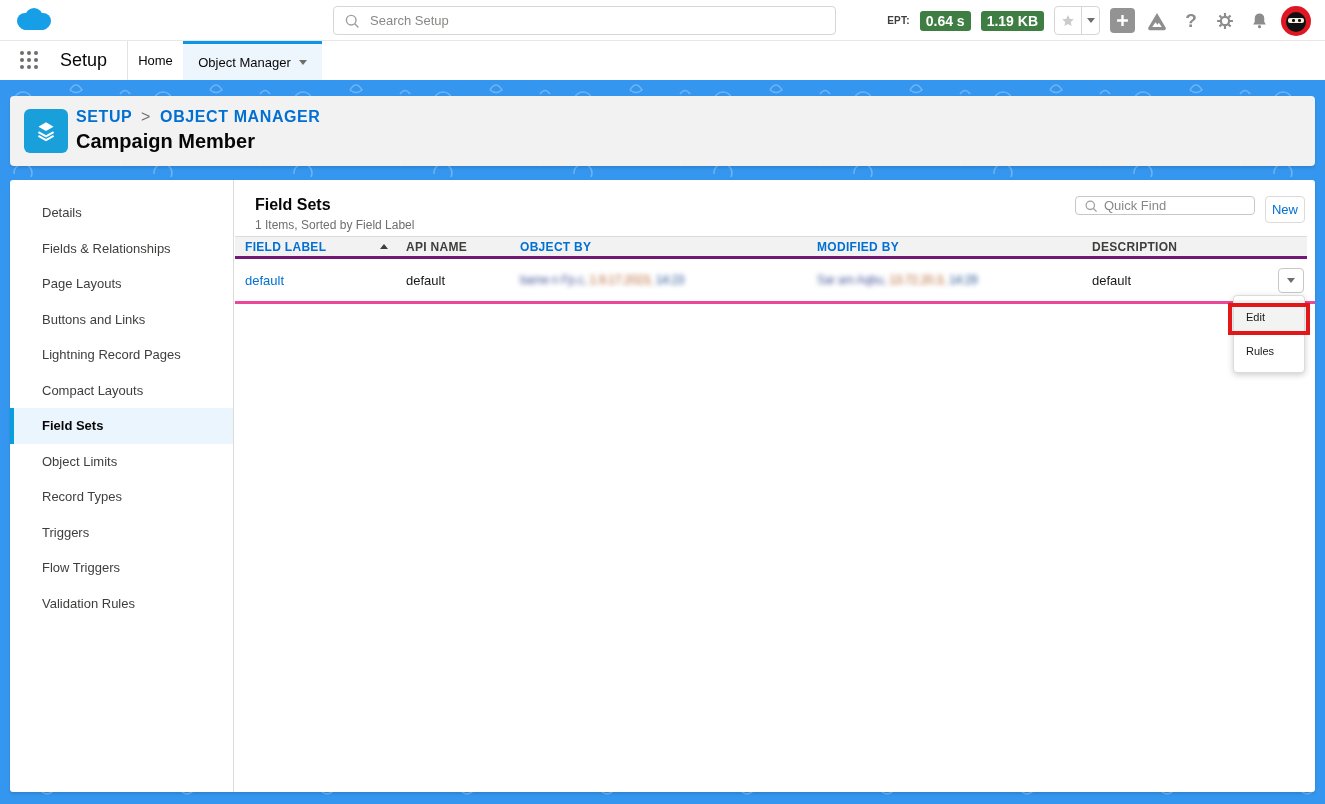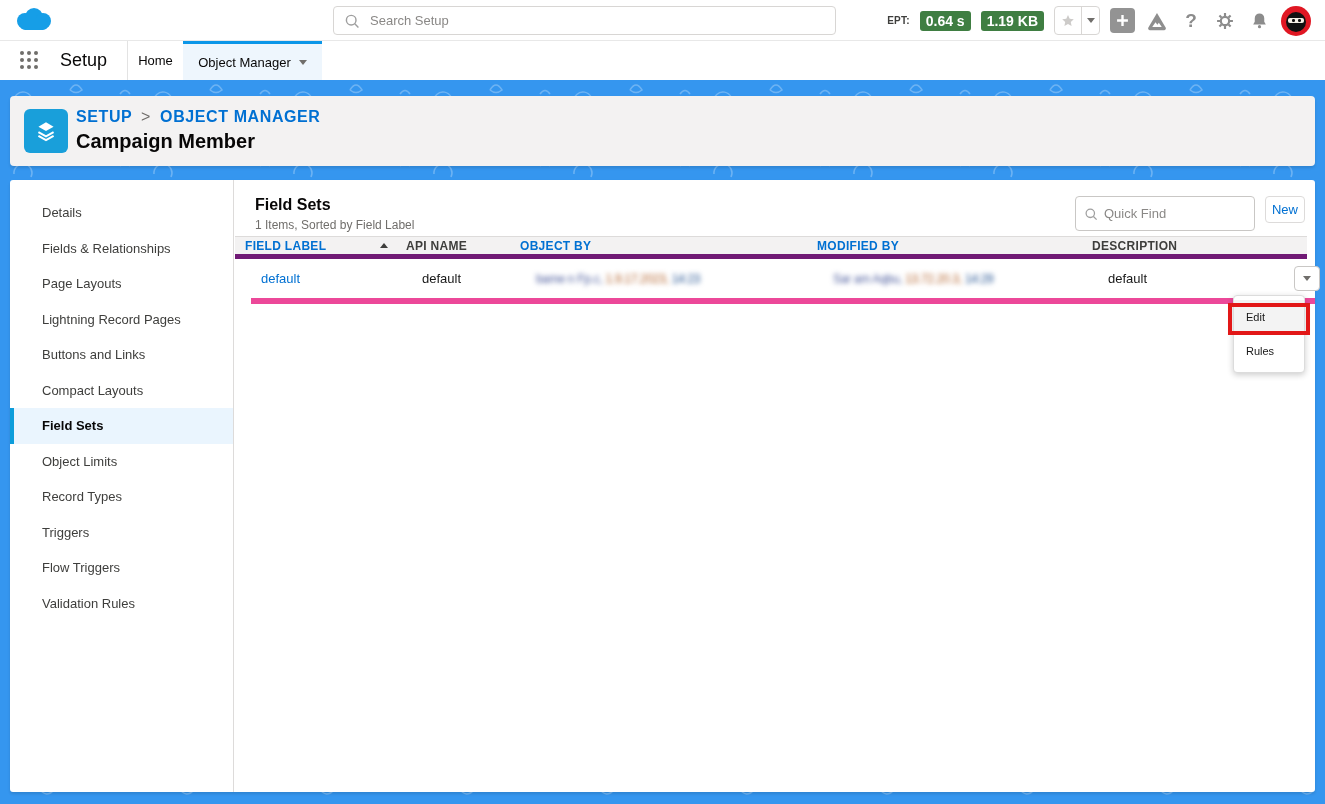--- a/index.html
+++ b/index.html
@@ -62,33 +62,33 @@
   .content-card { position:absolute; top:180px; left:10px; width:1305px; height:612px; background:#fff; border-radius:3px; box-shadow:0 2px 3px rgba(0,0,0,.12); z-index:10; }
   .sidebar { position:absolute; left:0; top:0; width:224px; height:100%; border-right:1px solid #dddbda; padding-top:15px; }
   .side-item { height:35.5px; display:flex; align-items:center; padding-left:32px; font-size:13px; color:#3e3e3c; cursor:pointer; }
   .side-item.active { background:#eaf5fe; border-left:4px solid #0c9ddb; padding-left:28px; font-weight:bold; color:#080707; }
 
   .main { position:absolute; left:225px; top:0; right:0; bottom:0; }
   .toolbar { position:absolute; top:0; left:0; right:0; height:56px; }
   .main-title { position:absolute; left:20px; top:16px; font-size:16px; font-weight:bold; color:#080707; }
   .main-sub { position:absolute; left:20px; top:38px; font-size:12px; color:#706e6b; }
   .toolbar-right { position:absolute; right:10px; top:16px; display:flex; gap:10px; }
-  .quick-find { width:180px; height:35px; border:1px solid #c9c7c5; border-radius:4px; display:flex; align-items:center; padding:0 8px; background:#fff; }
+  .quick-find { width:180px; height:19px; border:1px solid #c9c7c5; border-radius:4px; display:flex; align-items:center; padding:0 8px; background:#fff; }
   .quick-find svg { margin-right:6px; }
   .quick-find input { border:none; outline:none; width:120px; font-family:"Liberation Sans",sans-serif; font-size:13px; color:#444; }
   .quick-find input::placeholder { color:#8a8886; }
   .new-btn { width:40px; height:27px; border:1px solid #dddbda; border-radius:4px; background:#fff; color:#0070d2; font-size:13px; font-family:"Liberation Sans",sans-serif; cursor:pointer; }
 
   .tbl-grid { display:grid; grid-template-columns:161px 114px 297px 275px 186px 1fr; padding-left:10px; align-items:center; }
-  .table-head { position:absolute; top:56px; left:0; right:8px; height:23px; background:#f3f2f2; border-top:1px solid #dddbda; border-bottom:5px solid #701a75; font-size:12px; font-weight:bold; letter-spacing:.3px; }
+  .table-head { position:absolute; top:56px; left:0; right:8px; height:23px; background:#f3f2f2; border-top:1px solid #dddbda; border-bottom:3px solid #701a75; font-size:12px; font-weight:bold; letter-spacing:.3px; }
   .th-sortable { color:#0070d2; }
   .th-plain { color:#3e3e3c; }
   .th-cell { display:flex; align-items:center; }
   .th-cell .tri-up { margin-left:auto; margin-right:18px; }
-  .table-row { position:absolute; top:79px; left:0; right:0; height:45px; border-bottom:6px solid #ec4899; font-size:13px;margin-left:16px; }
+  .table-row { position:absolute; top:79px; left:0; right:0; height:45px; border-bottom:3px solid #ec4899; font-size:13px; }
   .cell-link { color:#0070d2; text-decoration:none; }
   .redacted { filter:blur(2.4px); font-size:12px; white-space:nowrap; letter-spacing:-0.3px; }
   .rp1 { color:#4a5a9c; } .rp2 { color:#b3622b; } .rp3 { color:#1f4f8f; }
   .row-action-btn { width:26px; height:25px; border:1px solid #c9c7c5; border-radius:4px; background:#fff; display:flex; align-items:center; justify-content:center; cursor:pointer; }
 
   
   .row-menu { position:absolute; left:1223px; top:115px; width:72px; background:#fff; border:1px solid #dcdcdc; border-radius:4px; box-shadow:0 2px 6px rgba(0,0,0,.2); padding:4px 0; z-index:40; }
   .menu-item { height:34px; display:flex; align-items:center; padding-left:12px; font-size:11px; color:#181818; cursor:pointer; }
   .menu-item.hovered { background:#f3f3f3; }
   .annotation-box { position:absolute; left:1218px; top:123px; width:82px; height:32px; border:4px solid #e21717; z-index:50; pointer-events:none; }
@@ -227,24 +227,24 @@
     <div class="side-item">
         <span>Details</span>
       </div>
     <div class="side-item">
         <span>Fields &amp; Relationships</span>
       </div>
     <div class="side-item">
         <span>Page Layouts</span>
       </div>
     <div class="side-item">
+        <span>Buttons and Links</span>
+      </div>
+    <div class="side-item">
         <span>Lightning Record Pages</span>
-      </div>
-    <div class="side-item">
-        <span>Buttons and Links</span>
       </div>
     <div class="side-item">
         <span>Compact Layouts</span>
       </div>
     <div class="side-item active">
         <span>Field Sets</span>
       </div>
     <div class="side-item">
         <span>Object Limits</span>
       </div>

